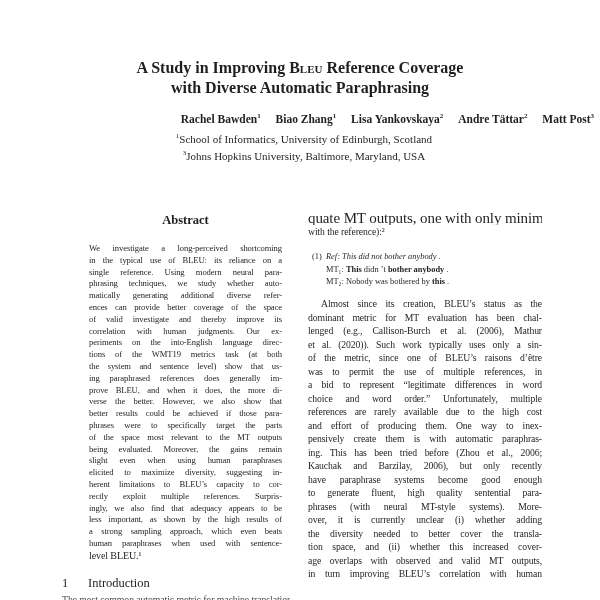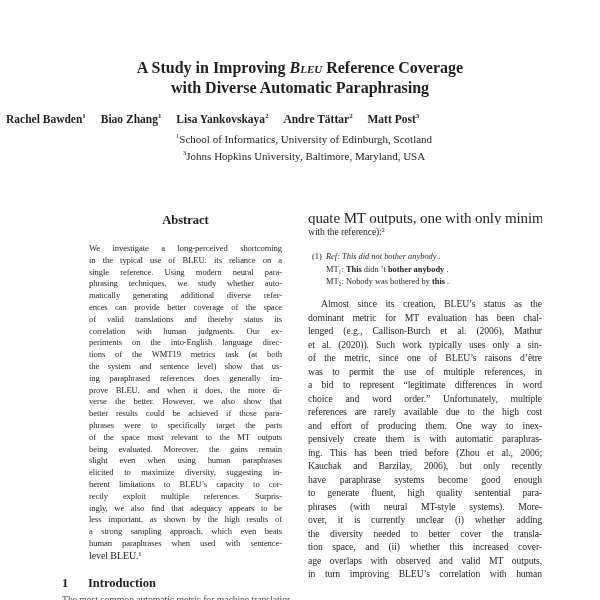--- a/index.html
+++ b/index.html
@@ -11,26 +11,26 @@
     overflow: hidden;
   }
   .page { position: relative; width: 600px; height: 600px; background: #ffffff; }
 
   
   .title {
     position: absolute; top: 58px; left: 0; width: 600px;
     text-align: center; font-weight: bold;
     font-size: 16px; line-height: 19.5px;
   }
-  .sc { font-variant: small-caps; font-style: italic; }
+  .sc { font-variant: small-caps; }
 
   
   .authors {
     position: absolute; top: 112px; left: 0; width: 600px;
-    text-align: left; font-weight: bold; font-size: 11.5px;
+    text-align: right; font-weight: bold; font-size: 11.5px;
   }
   .author { margin: 0 6px; white-space: nowrap; }
   .asup { vertical-align: super; font-size: 7px; font-weight: bold; }
 
   
   .affils {
     position: absolute; top: 129px; left: 4px; width: 600px;
     text-align: center; font-size: 11px; line-height: 14.6px;
   }
   .affil sup { font-size: 7px; }
@@ -55,21 +55,21 @@
     font-size: 8.6px; line-height: 11.8px;
   }
   .abstract-final {
     position: absolute; left: 89px; top: 550px; width: 193px;
     font-size: 10px; line-height: 11.8px;
   }
 
   
   .intro-head {
     position: absolute; left: 62px; top: 576px;
-    font-weight: bold; font-size: 12.5px;
+    font-weight: normal; font-size: 12.5px;
   }
   .intro-num { display: inline-block; width: 26px; }
 
   
   .clipped {
     position: absolute; left: 62px; top: 593px; width: 228px; height: 7px;
     overflow: hidden; font-size: 9.8px; line-height: 13px; color: #4a4a4a;
   }
 
   
@@ -120,21 +120,21 @@
   </div>
 
   <div class="abstract-head">Abstract</div>
   <div class="abstract">
       <div class="tline">We investigate a long-perceived shortcoming</div>
       <div class="tline">in the typical use of BLEU: its reliance on a</div>
       <div class="tline">single reference.  Using modern neural para-</div>
       <div class="tline">phrasing techniques, we study whether auto-</div>
       <div class="tline">matically generating additional diverse refer-</div>
       <div class="tline">ences can provide better coverage of the space</div>
-      <div class="tline">of valid translations and thereby status its</div>
+      <div class="tline">of valid investigate and thereby improve its</div>
       <div class="tline">correlation with human judgments.  Our ex-</div>
       <div class="tline">periments on the into-English language direc-</div>
       <div class="tline">tions of the WMT19 metrics task (at both</div>
       <div class="tline">the system and sentence level) show that us-</div>
       <div class="tline">ing paraphrased references does generally im-</div>
       <div class="tline">prove BLEU, and when it does, the more di-</div>
       <div class="tline">verse the better.  However, we also show that</div>
       <div class="tline">better results could be achieved if those para-</div>
       <div class="tline">phrases were to specifically target the parts</div>
       <div class="tline">of the space most relevant to the MT outputs</div>

